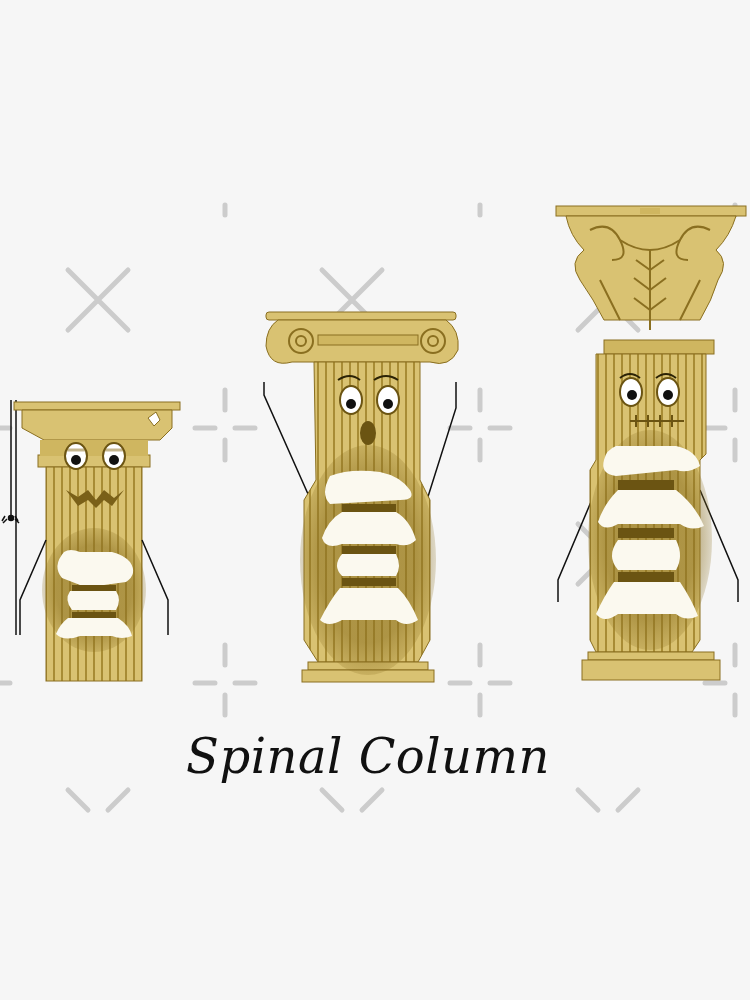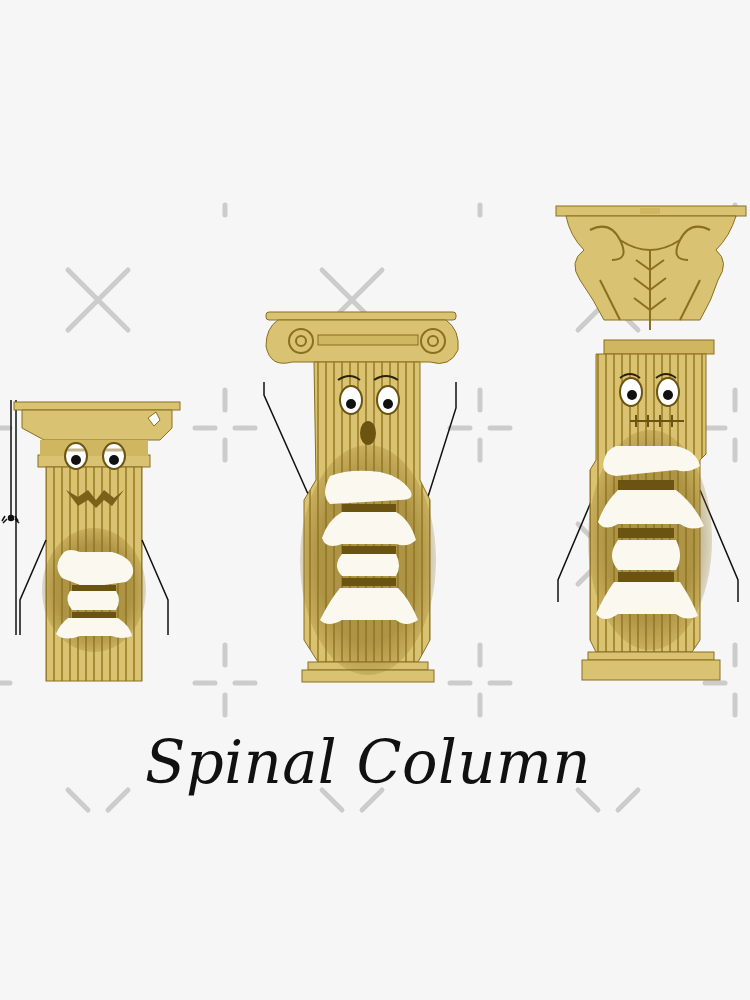--- a/index.html
+++ b/index.html
@@ -1,18 +1,18 @@
 <!DOCTYPE html>
 <html><head>
 <meta charset="utf-8">
 <style>
   html,body{margin:0;padding:0;}
   body{width:750px;height:1000px;background:#f6f6f6;position:relative;overflow:hidden;font-family:"Liberation Serif",serif;}
   .art{position:absolute;left:0;top:0;width:750px;height:1000px;}
-  .caption{position:absolute;left:0;width:736px;top:728px;text-align:center;font-family:"DejaVu Serif","Liberation Serif",serif;font-style:italic;font-size:59px;color:#111;letter-spacing:0.5px;}
+  .caption{position:absolute;left:0;width:736px;top:728px;text-align:center;font-family:"DejaVu Serif","Liberation Serif",serif;font-style:italic;font-size:48px;color:#111;letter-spacing:0.5px;}
 </style>
 </head>
 <body>
 
 <svg class="art" viewBox="0 0 750 1000" xmlns="http://www.w3.org/2000/svg">
   <defs>
     <pattern id="flutes" width="8" height="10" patternUnits="userSpaceOnUse">
       <rect width="8" height="10" fill="#d9c272"></rect>
       <rect x="5" width="2" height="10" fill="#a88c35"></rect>
     </pattern>

